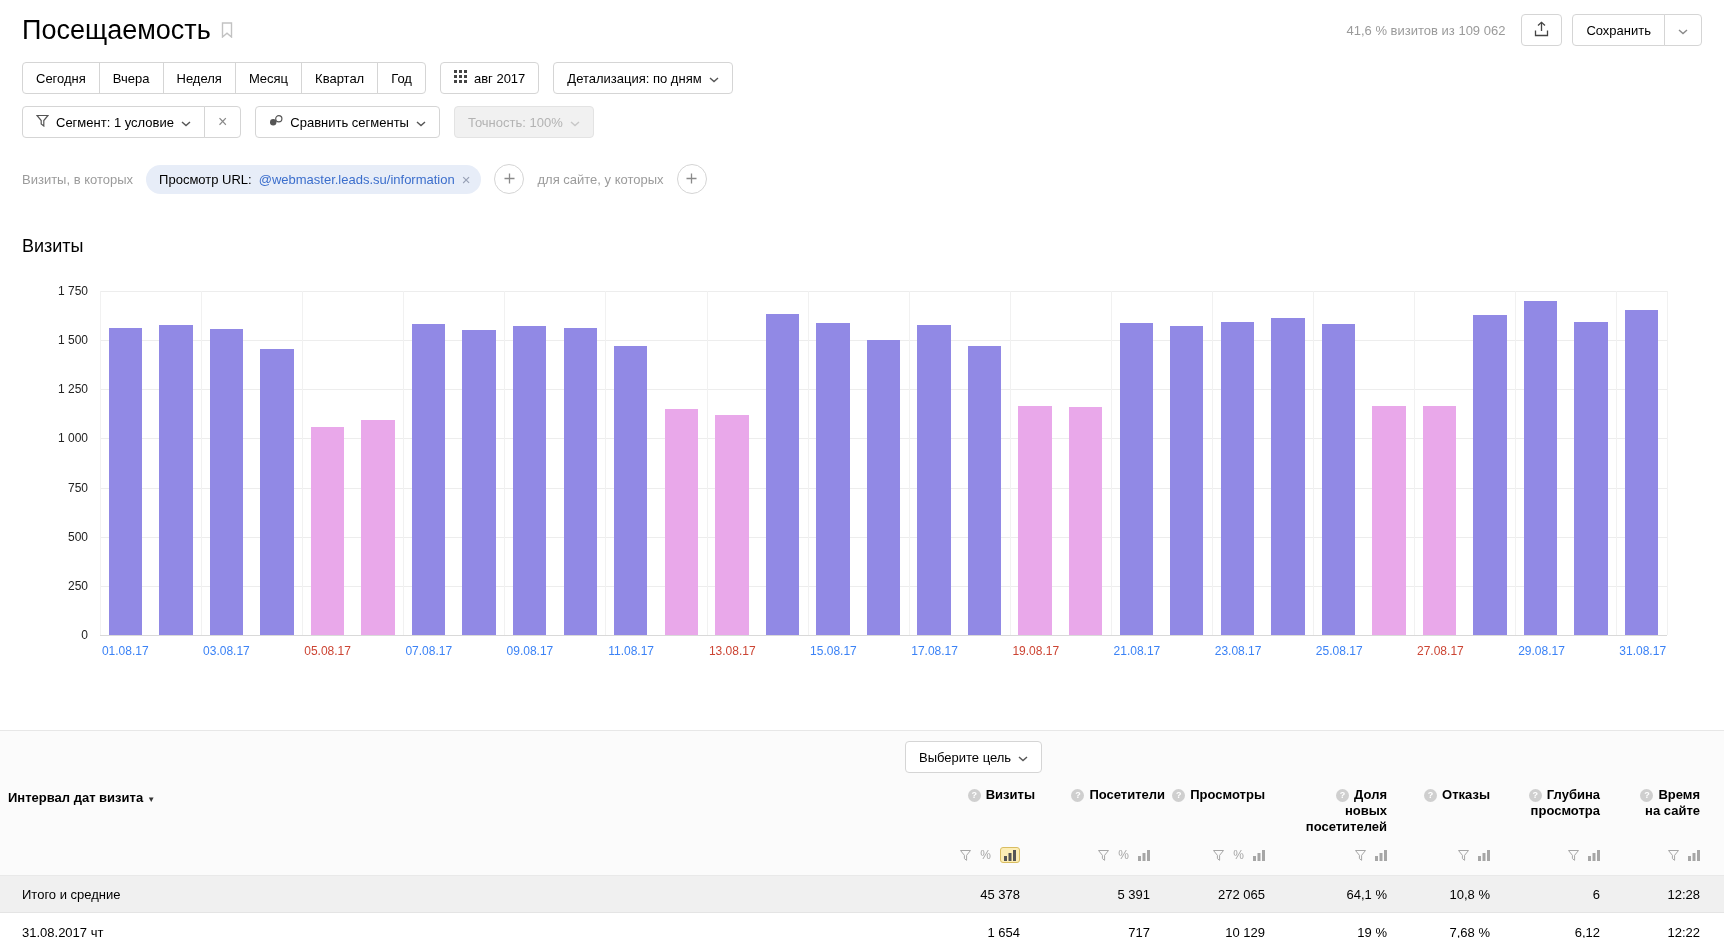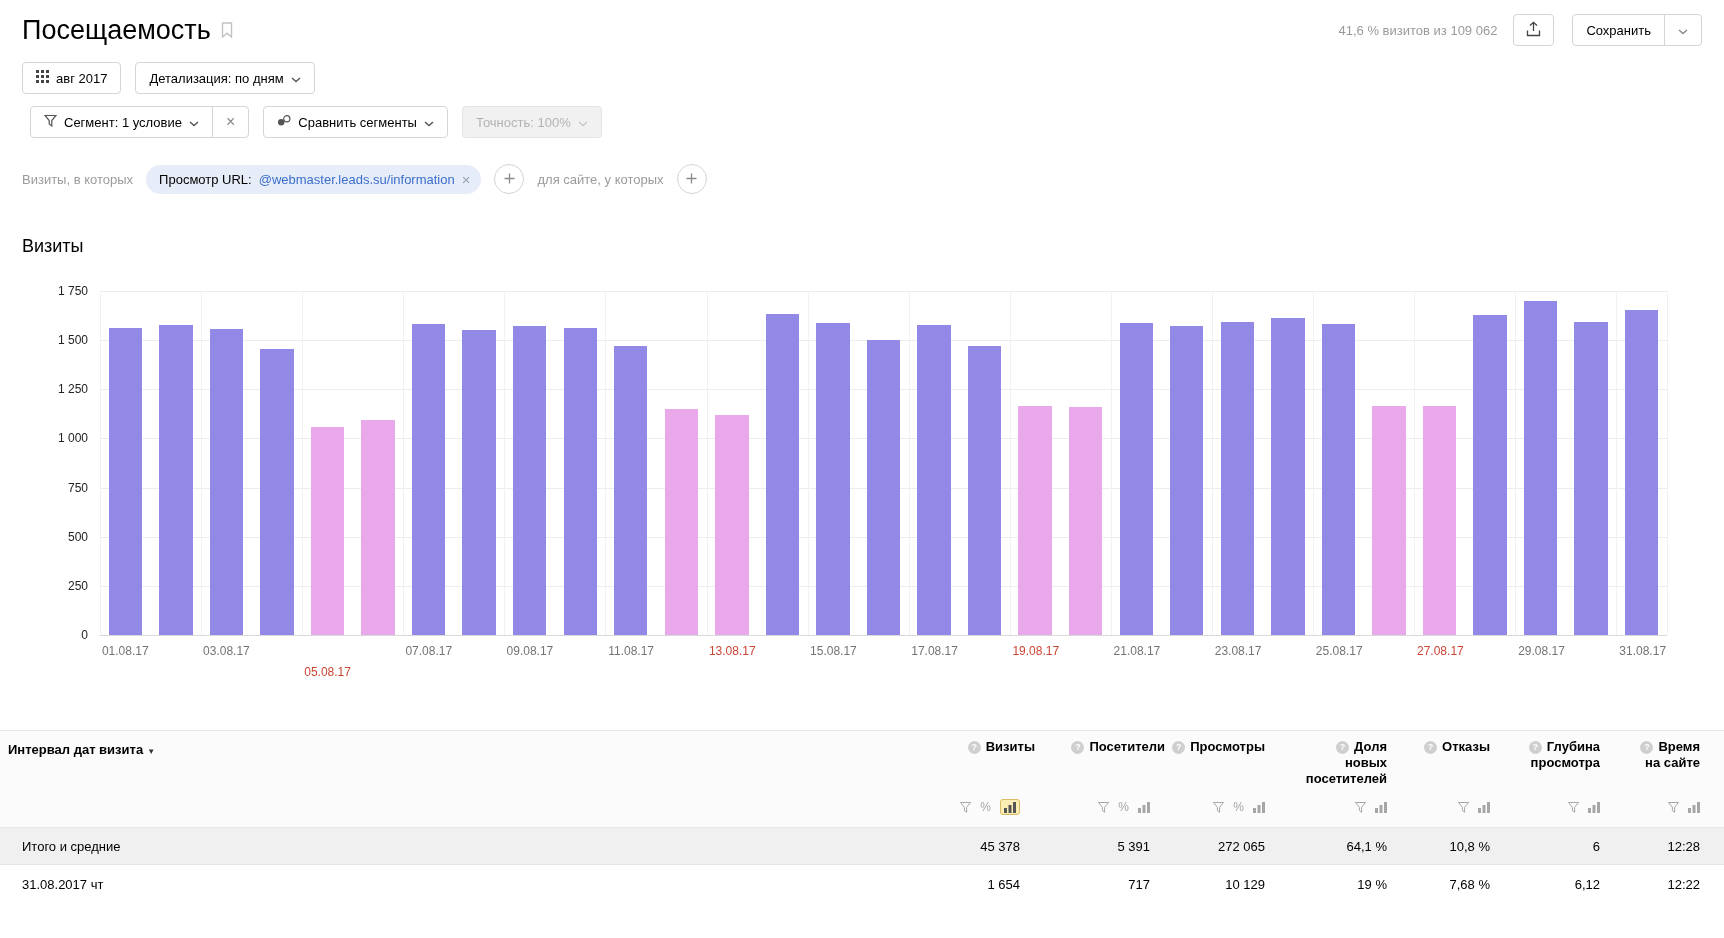--- a/index.html
+++ b/index.html
@@ -12,21 +12,21 @@
 .title{font-size:27px;font-weight:400;margin:0;}
 .bookmark{margin-left:10px;display:inline-flex;cursor:pointer;}
 .hdr-spacer{flex:1;}
 .stats{color:#9a9a9a;font-size:13px;margin-right:16px;}
 .btn{display:inline-flex;align-items:center;gap:7px;height:32px;padding:0 13px;background:#fff;
      border:1px solid #d5d5d5;border-radius:4px;font-size:13px;font-family:inherit;cursor:pointer;
      color:#000;white-space:nowrap;}
 .icon-btn{padding:0 12px;margin-right:10px;}
 .split,.group{display:inline-flex;}
 .split .btn,.group .btn{border-radius:0;margin-left:-1px;}
-.split .btn:first-child,.group .btn:first-child{border-radius:4px 0 0 4px;margin-left:8px;}
+.split .btn:first-child,.group .btn:first-child{border-radius:4px 0 0 4px;margin-left:0;}
 .split .btn:last-child,.group .btn:last-child{border-radius:0 4px 4px 0;}
 
 .toolbar{display:flex;align-items:center;gap:14px;margin-top:16px;}
 .seg-row{display:flex;align-items:center;gap:14px;margin-top:12px;}
 .btn.disabled{background:#f1f1f1;border-color:#e3e3e3;color:#b3b3b3;cursor:default;}
 .chips{display:flex;align-items:center;gap:13px;margin-top:26px;text-align:center;}
 .muted{color:#9b9b9b;}
 .chip{display:inline-flex;align-items:center;gap:7px;height:29px;padding:0 11px 0 13px;
       background:#e7edf8;border-radius:15px;cursor:pointer;}
 .chip .lnk{color:#3b6ecc;}
@@ -40,21 +40,21 @@
 .plot{position:relative;height:344px;margin-left:78px;margin-right:34px;border-right:1px solid #f1f1f1;}
 .hline{position:absolute;left:0;right:0;height:1px;background:#ededed;}
 .hline.base{background:#d9d9d9;}
 .vline{position:absolute;top:0;bottom:0;width:1px;background:#f1f1f1;}
 .ylab{position:absolute;left:-74px;width:62px;text-align:right;transform:translateY(-50%);
       font-size:12px;color:#222;}
 .bars{position:absolute;left:0;right:0;top:0;bottom:0;display:flex;align-items:flex-end;}
 .slot{flex:1;display:flex;justify-content:center;align-items:flex-end;height:100%;}
 .bar{width:66%;}
 .xrow{position:relative;height:22px;margin:9px 34px 0 78px;}
-.xlab{position:absolute;transform:translateX(-50%);font-size:12px;color:#737373;white-space:nowrap;}
+.xlab{position:absolute;transform:translateX(-50%);font-size:12px;color:#3b82f6;white-space:nowrap;}
 
 .tsec{margin-top:64px;border-top:1px solid #e7e7e7;background:#fbfbfb;}
 .goal-row{padding:10px 24px 6px 905px;}
 .thead{display:flex;align-items:flex-start;padding:8px 24px 0 8px;}
 .lblcol{flex:1;font-weight:700;font-size:13px;padding-top:3px;cursor:pointer;}
 .hcell{flex-shrink:0;text-align:right;font-weight:700;font-size:13px;line-height:16px;}
 .icons-row{display:flex;align-items:center;padding:12px 24px 12px 22px;border-bottom:1px solid #e9e9e9;}
 .ispacer{flex:1;}
 .icell{flex-shrink:0;display:flex;justify-content:flex-end;align-items:center;gap:9px;}
 .pct{color:#a6a6a6;font-size:12px;cursor:pointer;}
@@ -99,20 +99,28 @@
       <button class="btn">Сохранить</button>
       <button class="btn">
         <span><svg width="10" height="6" viewBox="0 0 10 6">
               <path d="M1 1l4 3.6L9 1" fill="none" stroke="#8a8a8a" stroke-width="1.4"></path>
             </svg></span>
       </button>
     </div>
   </div>
 
   <div class="toolbar">
+    <div class="group" id="period-group">
+        <button class="btn">Сегодня</button>
+        <button class="btn">Вчера</button>
+        <button class="btn">Неделя</button>
+        <button class="btn">Месяц</button>
+        <button class="btn">Квартал</button>
+        <button class="btn">Год</button>
+      </div>
     <button class="btn">
       <span>
         <svg width="13" height="13" viewBox="0 0 13 13">
             <g fill="#444">
               <rect x="0" y="0" width="3" height="3"></rect>
               <rect x="5" y="0" width="3" height="3"></rect>
               <rect x="10" y="0" width="3" height="3"></rect>
               <rect x="0" y="5" width="3" height="3"></rect>
               <rect x="5" y="5" width="3" height="3"></rect>
               <rect x="10" y="5" width="3" height="3"></rect>
@@ -313,40 +321,48 @@
             <div class="bar" style="height: 90.8571%; background: rgb(145, 137, 229);"></div>
           </div>
           <div class="slot">
             <div class="bar" style="height: 94.5143%; background: rgb(145, 137, 229);"></div>
           </div>
         </div>
       </div>
     <div class="xrow" id="xrow">
         <span class="xlab" style="left: 1.6129%;">01.08.17</span>
         <span class="xlab" style="left: 8.06452%;">03.08.17</span>
-        <span class="xlab" style="left: 14.5161%; color: rgb(204, 68, 51); margin-top: 21px;">05.08.17</span>
+        <span class="xlab" style="left: 14.5161%; color: rgb(204, 68, 51);">05.08.17</span>
         <span class="xlab" style="left: 20.9677%;">07.08.17</span>
         <span class="xlab" style="left: 27.4194%;">09.08.17</span>
         <span class="xlab" style="left: 33.871%;">11.08.17</span>
         <span class="xlab" style="left: 40.3226%; color: rgb(204, 68, 51);">13.08.17</span>
         <span class="xlab" style="left: 46.7742%;">15.08.17</span>
         <span class="xlab" style="left: 53.2258%;">17.08.17</span>
         <span class="xlab" style="left: 59.6774%; color: rgb(204, 68, 51);">19.08.17</span>
         <span class="xlab" style="left: 66.129%;">21.08.17</span>
         <span class="xlab" style="left: 72.5806%;">23.08.17</span>
         <span class="xlab" style="left: 79.0323%;">25.08.17</span>
         <span class="xlab" style="left: 85.4839%; color: rgb(204, 68, 51);">27.08.17</span>
         <span class="xlab" style="left: 91.9355%;">29.08.17</span>
         <span class="xlab" style="left: 98.3871%;">31.08.17</span>
       </div>
   </div>
 
 </div>
 
 <div class="tsec">
+  <div class="goal-row">
+    <button class="btn">
+      <span>Выберите цель</span>
+      <span><svg width="10" height="6" viewBox="0 0 10 6">
+            <path d="M1 1l4 3.6L9 1" fill="none" stroke="#555" stroke-width="1.4"></path>
+          </svg></span>
+    </button>
+  </div>
   <div class="thead" id="thead">
     <div class="lblcol">
       <span>Интервал дат визита</span><span class="sort">▼</span>
     </div>
   <div class="hcell" style="width: 120px; text-align: right;">
         <div><span class="qicon">?</span><span>Визиты</span></div>
       </div>
       <div class="hcell" style="width: 130px;">
         <div><span class="qicon">?</span><span>Посетители</span></div>
       </div>

